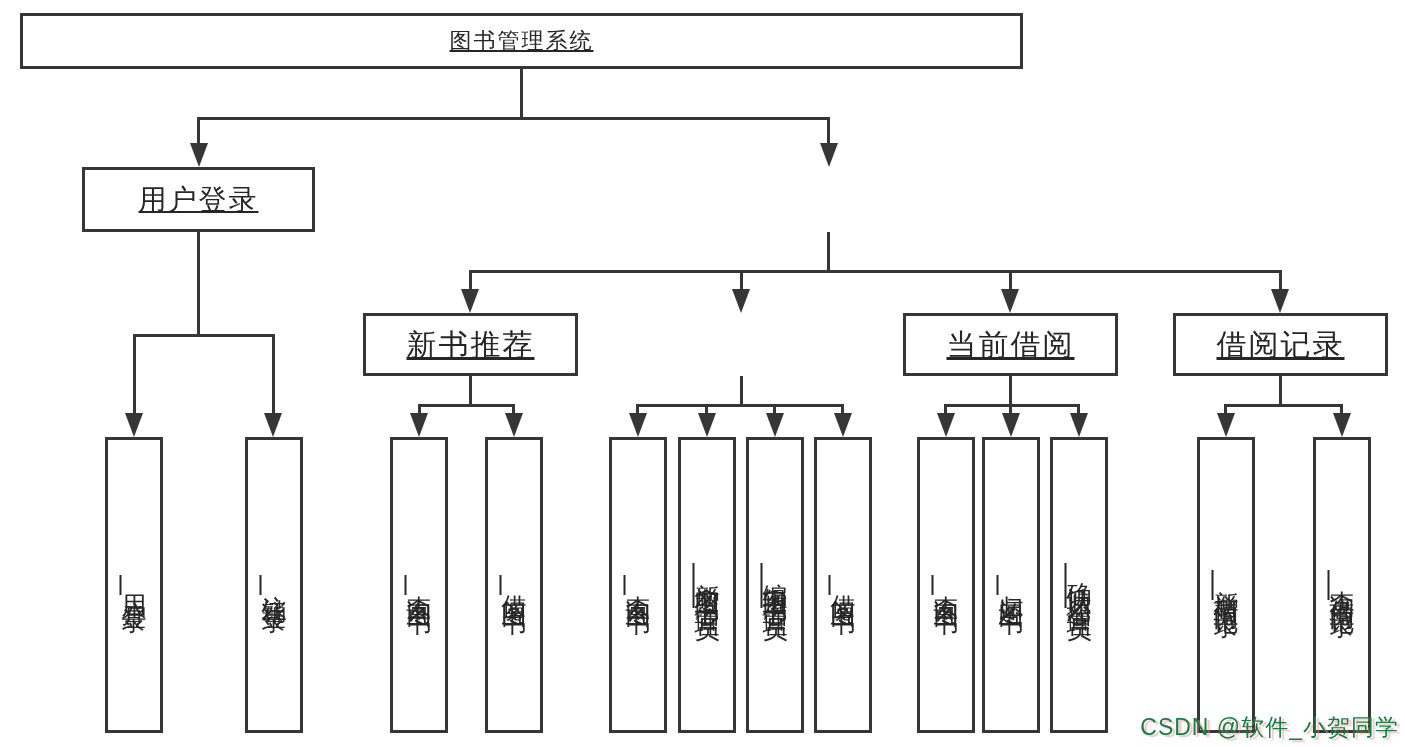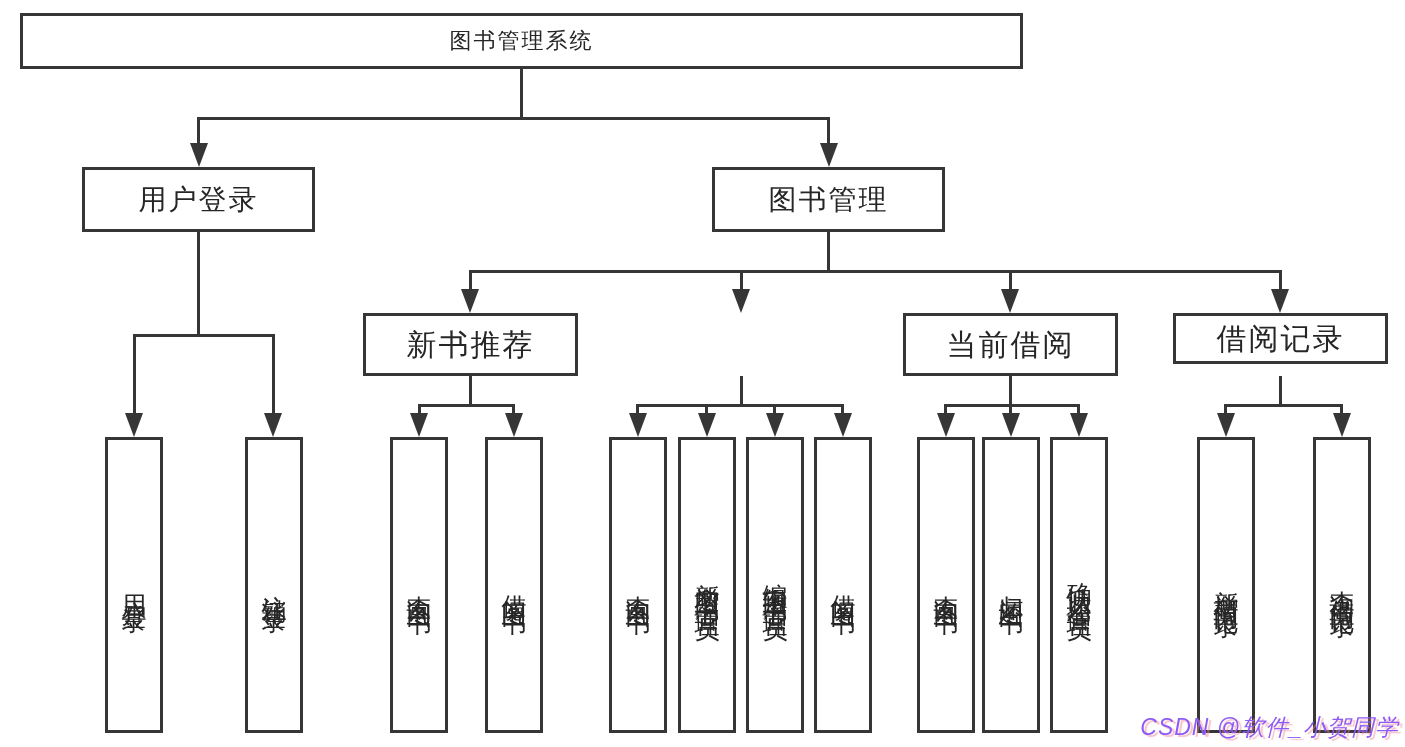--- a/index.html
+++ b/index.html
@@ -12,21 +12,21 @@
   }
   .node{
     position:absolute;
     box-sizing:border-box;
     background:#ffffff;
     border:3px solid #363636;
     display:flex;align-items:center;justify-content:center;
     color:#262626;
     z-index:2;
   }
-  .node span{display:block;line-height:1;white-space:nowrap;}
+  .node span{display:block;line-height:1;white-space:nowrap;text-decoration:underline;}
   .root-box span{font-size:22px;letter-spacing:2px;}
   .l2-box span{font-size:28px;letter-spacing:2px;}
   .l3-box span{font-size:30px;letter-spacing:2px;}
   .leaf{z-index:2;}
   .leaf span{
     writing-mode:vertical-rl;
     text-orientation:mixed;
     font-size:25px;
     letter-spacing:5px;
     line-height:1;
@@ -37,50 +37,46 @@
     position:absolute;width:0;height:0;z-index:1;
     border-left:9px solid transparent;
     border-right:9px solid transparent;
     border-top:24px solid #363636;
   }
   .watermark{
     position:absolute;
     top:712px;right:6px;
     font-size:23px;
     letter-spacing:1px;
-    color:#8b5cf6;
+    color:#15803d;
     text-shadow:3px 2px 1px rgba(242,139,155,0.55);
     z-index:5;
     white-space:nowrap;
-    font-style:italic;
   }
 </style>
 </head>
 <body>
 
 <div class="canvas">
 
   <div class="node root-box" style="left:20px;top:13px;width:1003px;height:56px">
     <span>图书管理系统</span>
   </div>
 
   <div class="node l2-box" style="left:82px;top:167px;width:233px;height:65px">
     <span>用户登录</span>
   </div>
-  <div class="node l2-box" style="left:712px;top:167px;width:233px;height:65px">
-    <span>图书管理</span>
-  </div>
 
   <div class="node l3-box" style="left:363px;top:313px;width:215px;height:63px">
     <span>新书推荐</span>
   </div>
   <div class="node l3-box" style="left:903px;top:313px;width:215px;height:63px">
     <span>当前借阅</span>
   </div>
-  <div class="node l3-box" style="left:1173px;top:313px;width:215px;height:51px">
+  <div class="node l3-box" style="left:1173px;top:313px;width:215px;height:63px">
     <span>借阅记录</span>
   </div>
 
   <div class="node leaf" style="left:105px;top:437px;width:58px;height:296px">
     <span>用户登录</span>
   </div>
   <div class="node leaf" style="left:245px;top:437px;width:58px;height:296px">
     <span>注销登录</span>
   </div>
 

